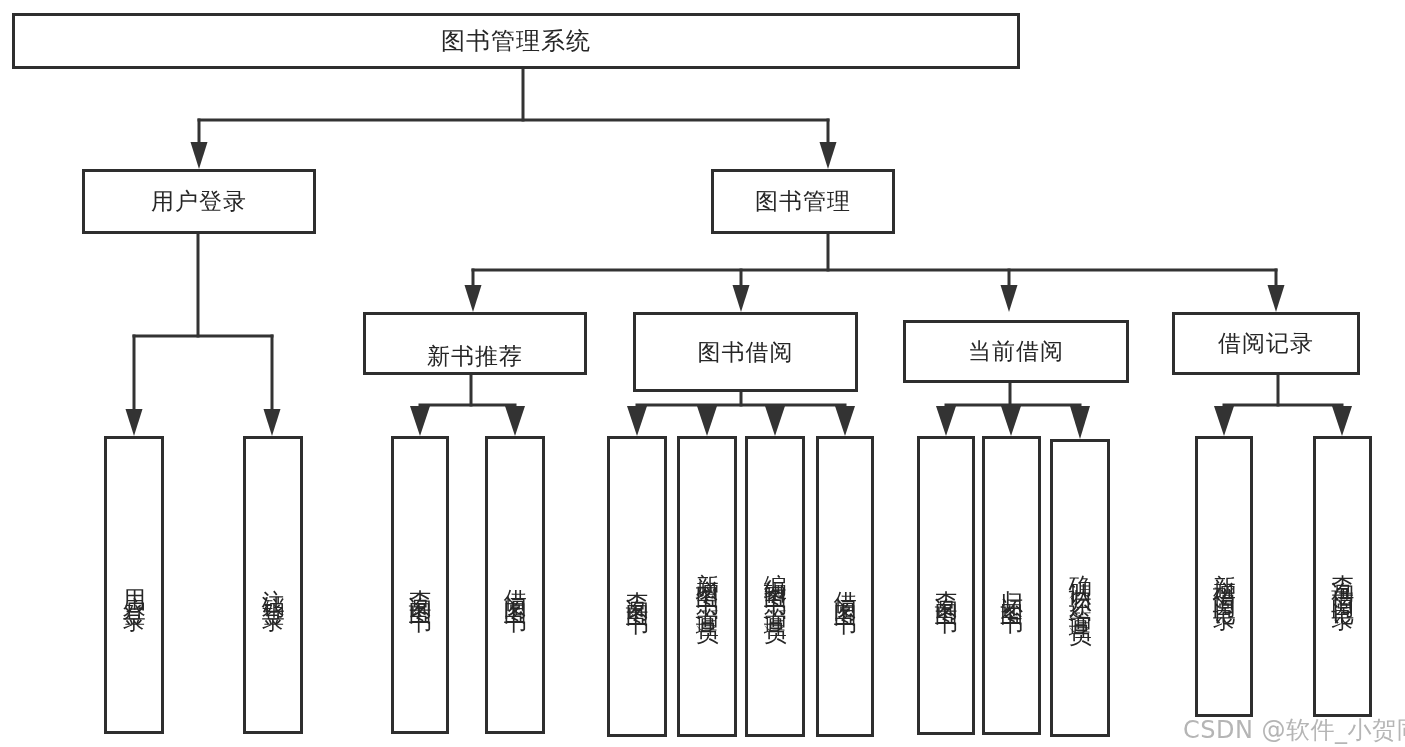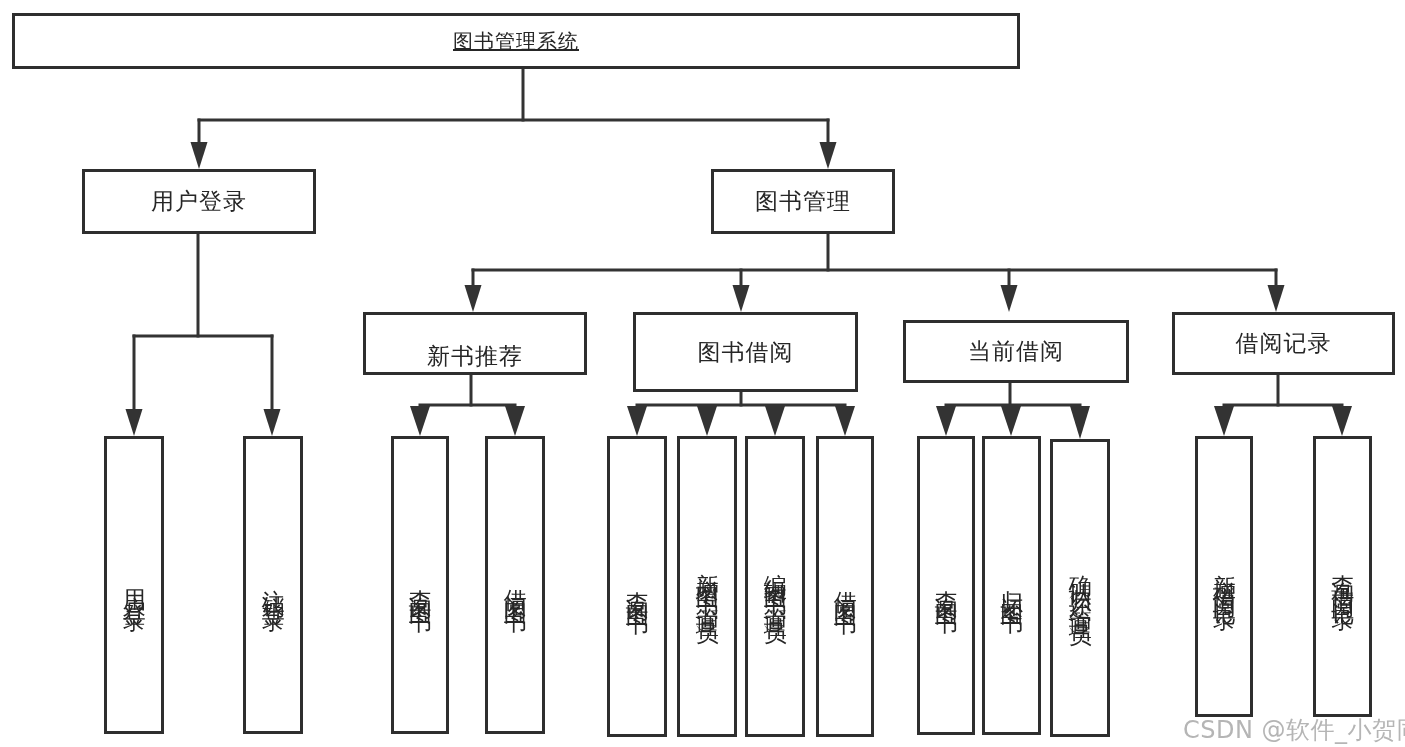--- a/index.html
+++ b/index.html
@@ -16,21 +16,21 @@
     box-sizing:border-box;
     border:3px solid #2e2e2e;
     background:#ffffff;
     display:flex;align-items:center;justify-content:center;
     color:#262626;
     font-size:23px;
     letter-spacing:1px;
     white-space:nowrap;
     z-index:2;
   }
-  .node.root{font-size:20px;text-decoration:underline;}
+  .node.root{font-size:24px;}
   .vnode{
     position:absolute;
     box-sizing:border-box;
     border:3px solid #2e2e2e;
     background:#ffffff;
     display:flex;align-items:center;justify-content:center;
     color:#262626;
     z-index:2;
   }
   .vnode .vtext{
@@ -128,21 +128,21 @@
 
   <div class="node" style="left:363px;top:312px;width:224px;height:63px;align-items:flex-end;">
     <span>新书推荐</span>
   </div>
   <div class="node" style="left:633px;top:312px;width:225px;height:80px;">
     <span>图书借阅</span>
   </div>
   <div class="node" style="left:903px;top:312px;width:226px;height:63px;margin-top:8px;">
     <span>当前借阅</span>
   </div>
-  <div class="node" style="left:1172px;top:312px;width:223px;height:63px;">
+  <div class="node" style="left:1172px;top:312px;width:188px;height:63px;">
     <span>借阅记录</span>
   </div>
 
   <div class="vnode" style="left:104px;top:436px;width:60px;height:298px;">
     <span class="vtext">用户登录</span>
   </div>
   <div class="vnode" style="left:243px;top:436px;width:60px;height:298px;">
     <span class="vtext">注销登录</span>
   </div>
 

